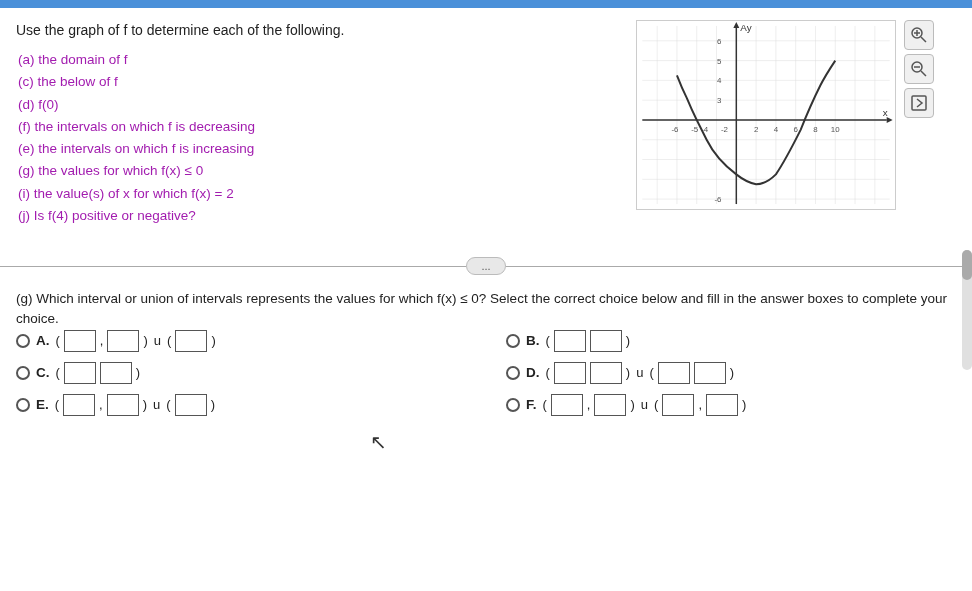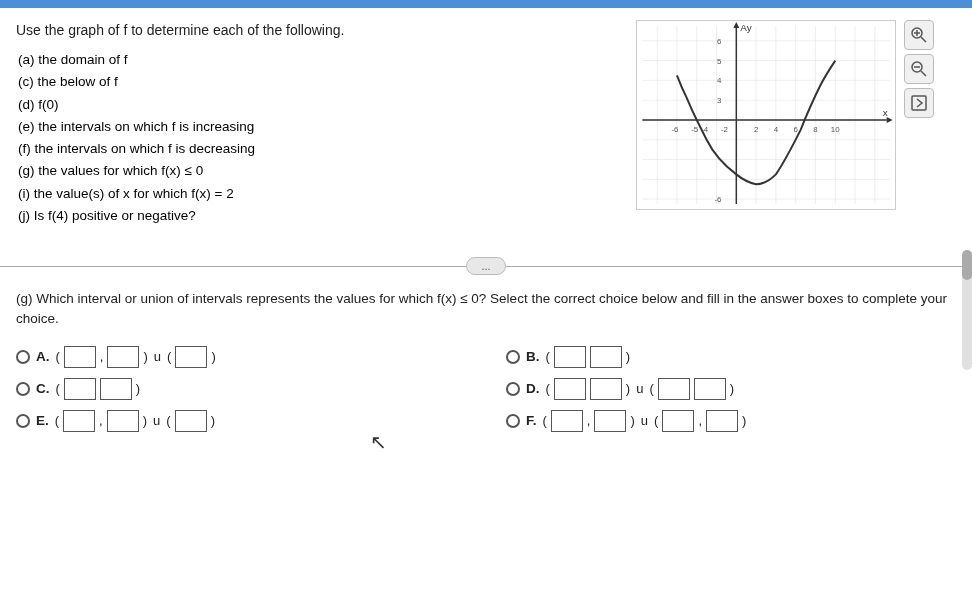--- a/index.html
+++ b/index.html
@@ -31,21 +31,21 @@
 
     .question-header {
       font-size: 14px;
       color: #222;
       margin-bottom: 8px;
       line-height: 1.5;
     }
 
     .question-list {
       font-size: 13.5px;
-      color: #000000;
+      color: #a21caf;
       line-height: 1.7;
       margin-left: 2px;
     }
 
     .question-list div {
       line-height: 1.65;
     }
 
     .right-panel {
       display: flex;
@@ -119,21 +119,20 @@
       color: #555;
     }
 
     .bottom-section {
       padding: 0 16px 16px 16px;
     }
 
     .bottom-question {
       font-size: 13.5px;
       color: #222;
-      margin-bottom: 16px;
       line-height: 1.5;
     }
 
     .choices-grid {
       display: grid;
       grid-template-columns: 1fr 1fr;
       gap: 10px 40px;
       font-size: 13.5px;
     }
 
@@ -222,22 +221,22 @@
 
 <div class="top-bar"></div>
 
 <div class="main-content">
   <div class="left-panel">
     <div class="question-header">Use the graph of f to determine each of the following.</div>
     <div class="question-list">
       <div>(a) the domain of f</div>
       <div>(c) the below of f</div>
       <div>(d) f(0)</div>
+      <div>(f) the intervals on which f is decreasing</div>
       <div>(e) the intervals on which f is increasing</div>
-      <div>(f) the intervals on which f is decreasing</div>
       <div>(g) the values for which f(x) ≤ 0</div>
       <div>(i) the value(s) of x for which f(x) = 2</div>
       <div>(j) Is f(4) positive or negative?</div>
     </div>
   </div>
 
   <div class="right-panel">
     <div class="graph-area">
       <div class="graph-container">
         <svg class="graph-canvas" viewBox="0 0 260 190">

